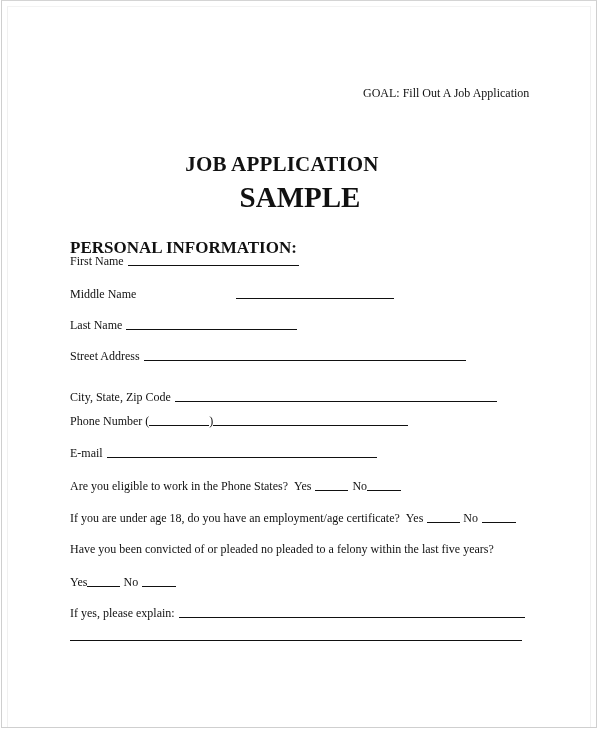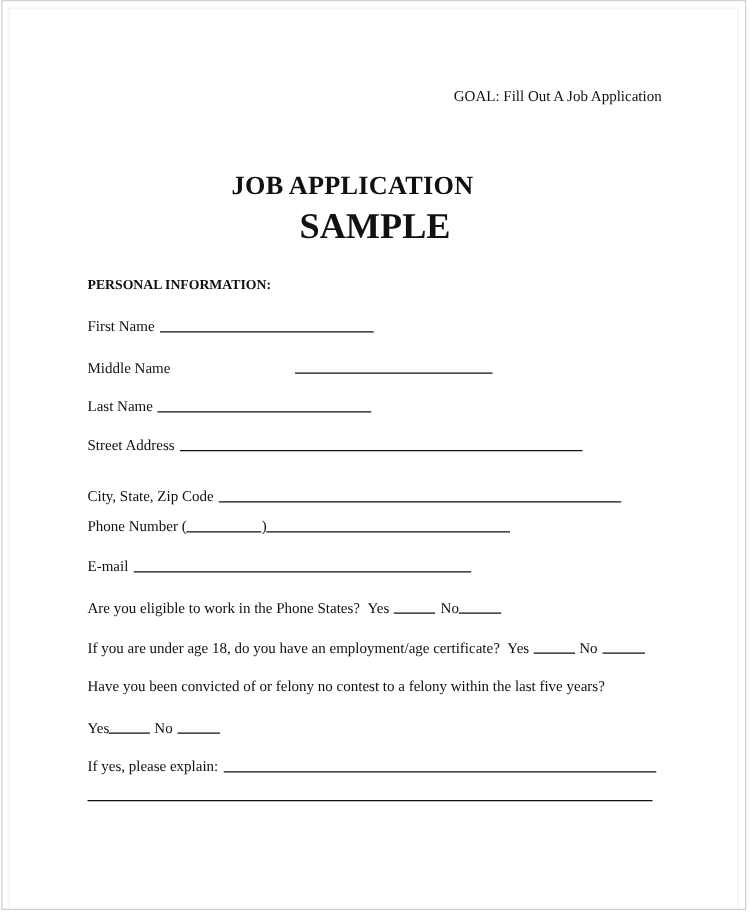--- a/index.html
+++ b/index.html
@@ -8,25 +8,25 @@
     font-family: "Liberation Serif", "DejaVu Serif", serif; color: #111;
   }
   .frame {
     position: absolute; left: 1px; top: 0; width: 596px; height: 728px;
     border: 1px solid #cfcfcf; border-top: 1px solid #d4d4d4; box-sizing: border-box;
   }
   .frame-inner {
     position: absolute; left: 5px; top: 5px; right: 5px; bottom: 0;
     border-left: 1px solid #f0f0f0; border-right: 1px solid #f0f0f0; border-top: 1px solid #f3f3f3;
   }
-  .abs { position: absolute; white-space: nowrap; }
+  .abs { position: absolute; white-space: nowrap; margin-top: 16px; }
   .goal { left: 363px; top: 70px; font-size: 12px; }
   .title1 { left: 0; width: 564px; text-align: center; top: 136px; font-size: 21px; font-weight: bold; letter-spacing: 0.2px; }
   .title2 { left: 0; width: 600px; text-align: center; top: 165px; font-size: 29px; font-weight: bold; }
-  .section { left: 70px; top: 222px; font-size: 11px; font-weight: bold; }
+  .section { left: 70px; top: 222px; font-size: 17px; font-weight: bold; }
   .row { position: absolute; left: 70px; font-size: 12px; white-space: nowrap; display: flex; align-items: baseline; }
   .line { display: inline-block; border-bottom: 1.6px solid #111; height: 1px; vertical-align: baseline; position: relative; top: 1px; }
   .gap { display: inline-block; }
 </style>
 </head>
 <body>
 
 <div class="frame">
     <div class="frame-inner"></div>
   </div>
@@ -96,21 +96,21 @@
   <span>Yes</span>
     <span class="gap" style="width:4px"></span>
   <span class="line" style="width:33px"></span>
     <span class="gap" style="width:3px"></span>
   <span>No</span>
     <span class="gap" style="width:4px"></span>
   <span class="line" style="width:34px"></span>
 </div>
 
 <div class="row" style="top:542px;">
-  <span>Have you been convicted of or felony no contest to a felony within the last five years?</span>
+  <span>Have you been convicted of or pleaded no pleaded to a felony within the last five years?</span>
 </div>
 
 <div class="row" style="top:575px;">
   <span>Yes</span>
   <span class="line" style="width:33px"></span>
     <span class="gap" style="width:3px"></span>
   <span>No</span>
     <span class="gap" style="width:4px"></span>
   <span class="line" style="width:34px"></span>
 </div>

